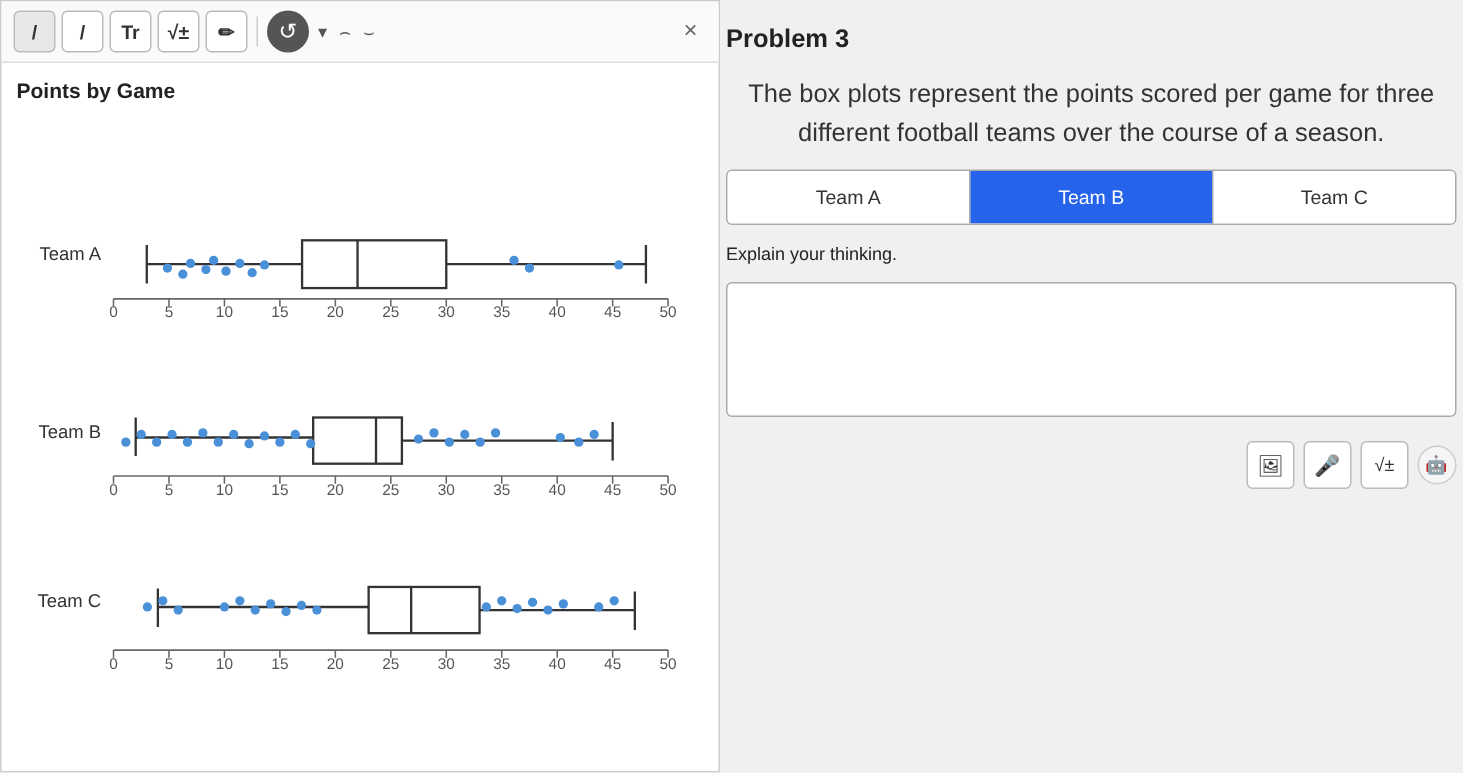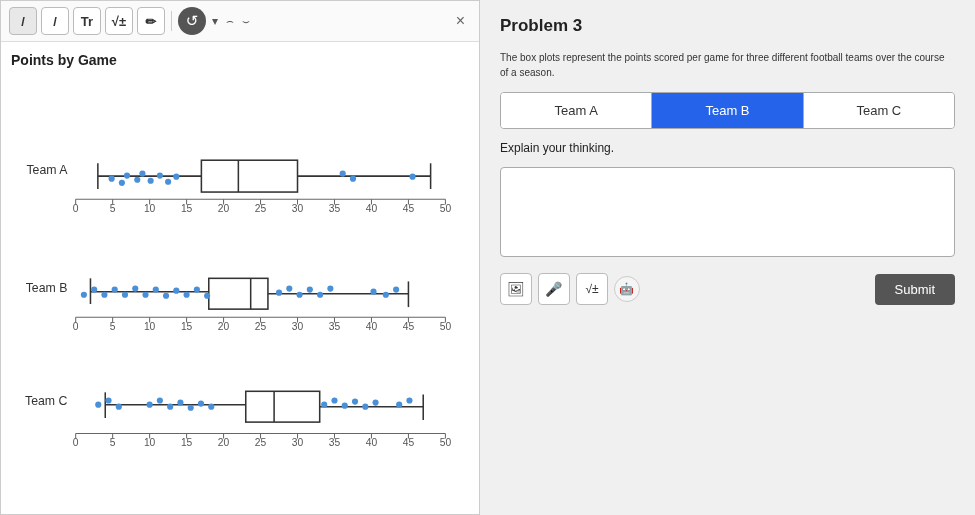--- a/index.html
+++ b/index.html
@@ -92,35 +92,36 @@
       color: #222;
     }
     .chart-svg-container {
       width: 100%;
       flex: 1;
     }
 
     
     .right-panel {
       flex: 1;
-      padding: 16px 20px;
+      padding: 16px 4px;
       display: flex;
       flex-direction: column;
       gap: 12px;
     }
     .problem-title {
       font-size: 17px;
       font-weight: bold;
       color: #222;
       margin-bottom: 2px;
     }
     .problem-desc {
-      font-size: 10px;
+      font-size: 17px;
       color: #333;
       line-height: 1.5;
+      text-align: center;
     }
     .question-label {
       font-size: 13px;
       color: #222;
       margin-top: 4px;
     }
     .answer-choices {
       display: flex;
       gap: 0;
       border: 1px solid #aaa;
@@ -409,16 +410,15 @@
       </div>
       <div class="explain-tool-btn">
         <span>🎤</span>
       </div>
       <div class="explain-tool-btn" style="font-size:12px;">
         <span>√±</span>
       </div>
       <div class="ai-icon">
         <span>🤖</span>
       </div>
-      <button class="submit-btn">Submit</button>
     </div>
   </div>
 </div>
 
 </body></html>

